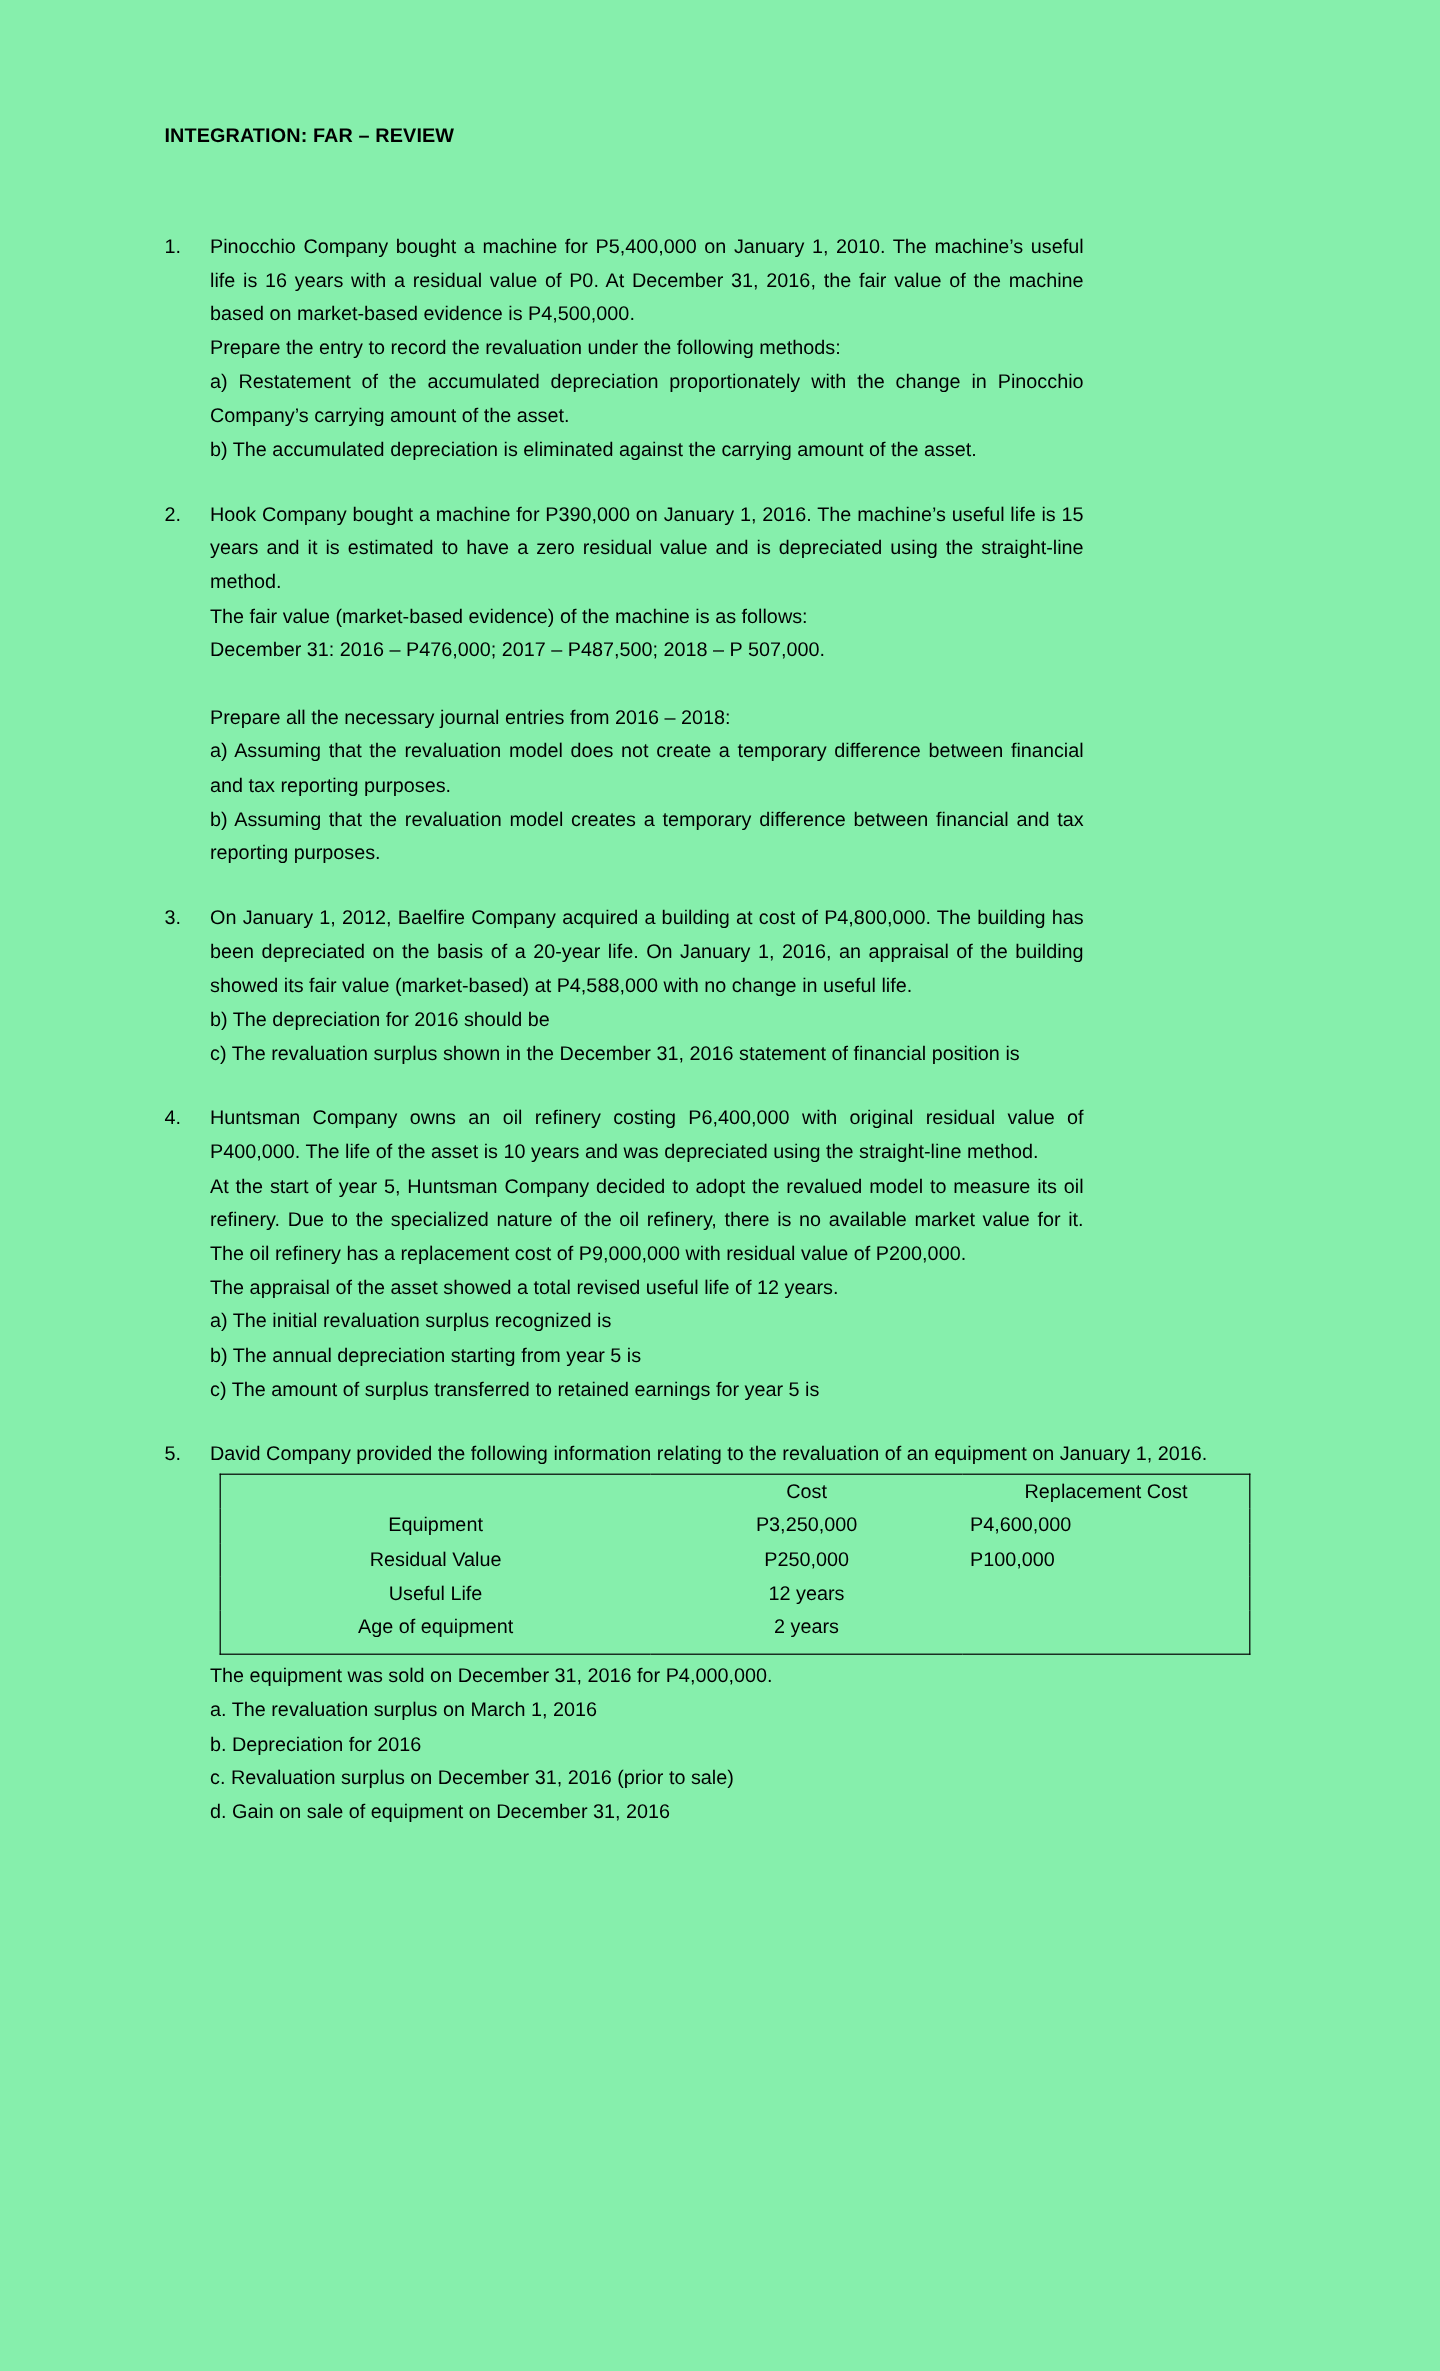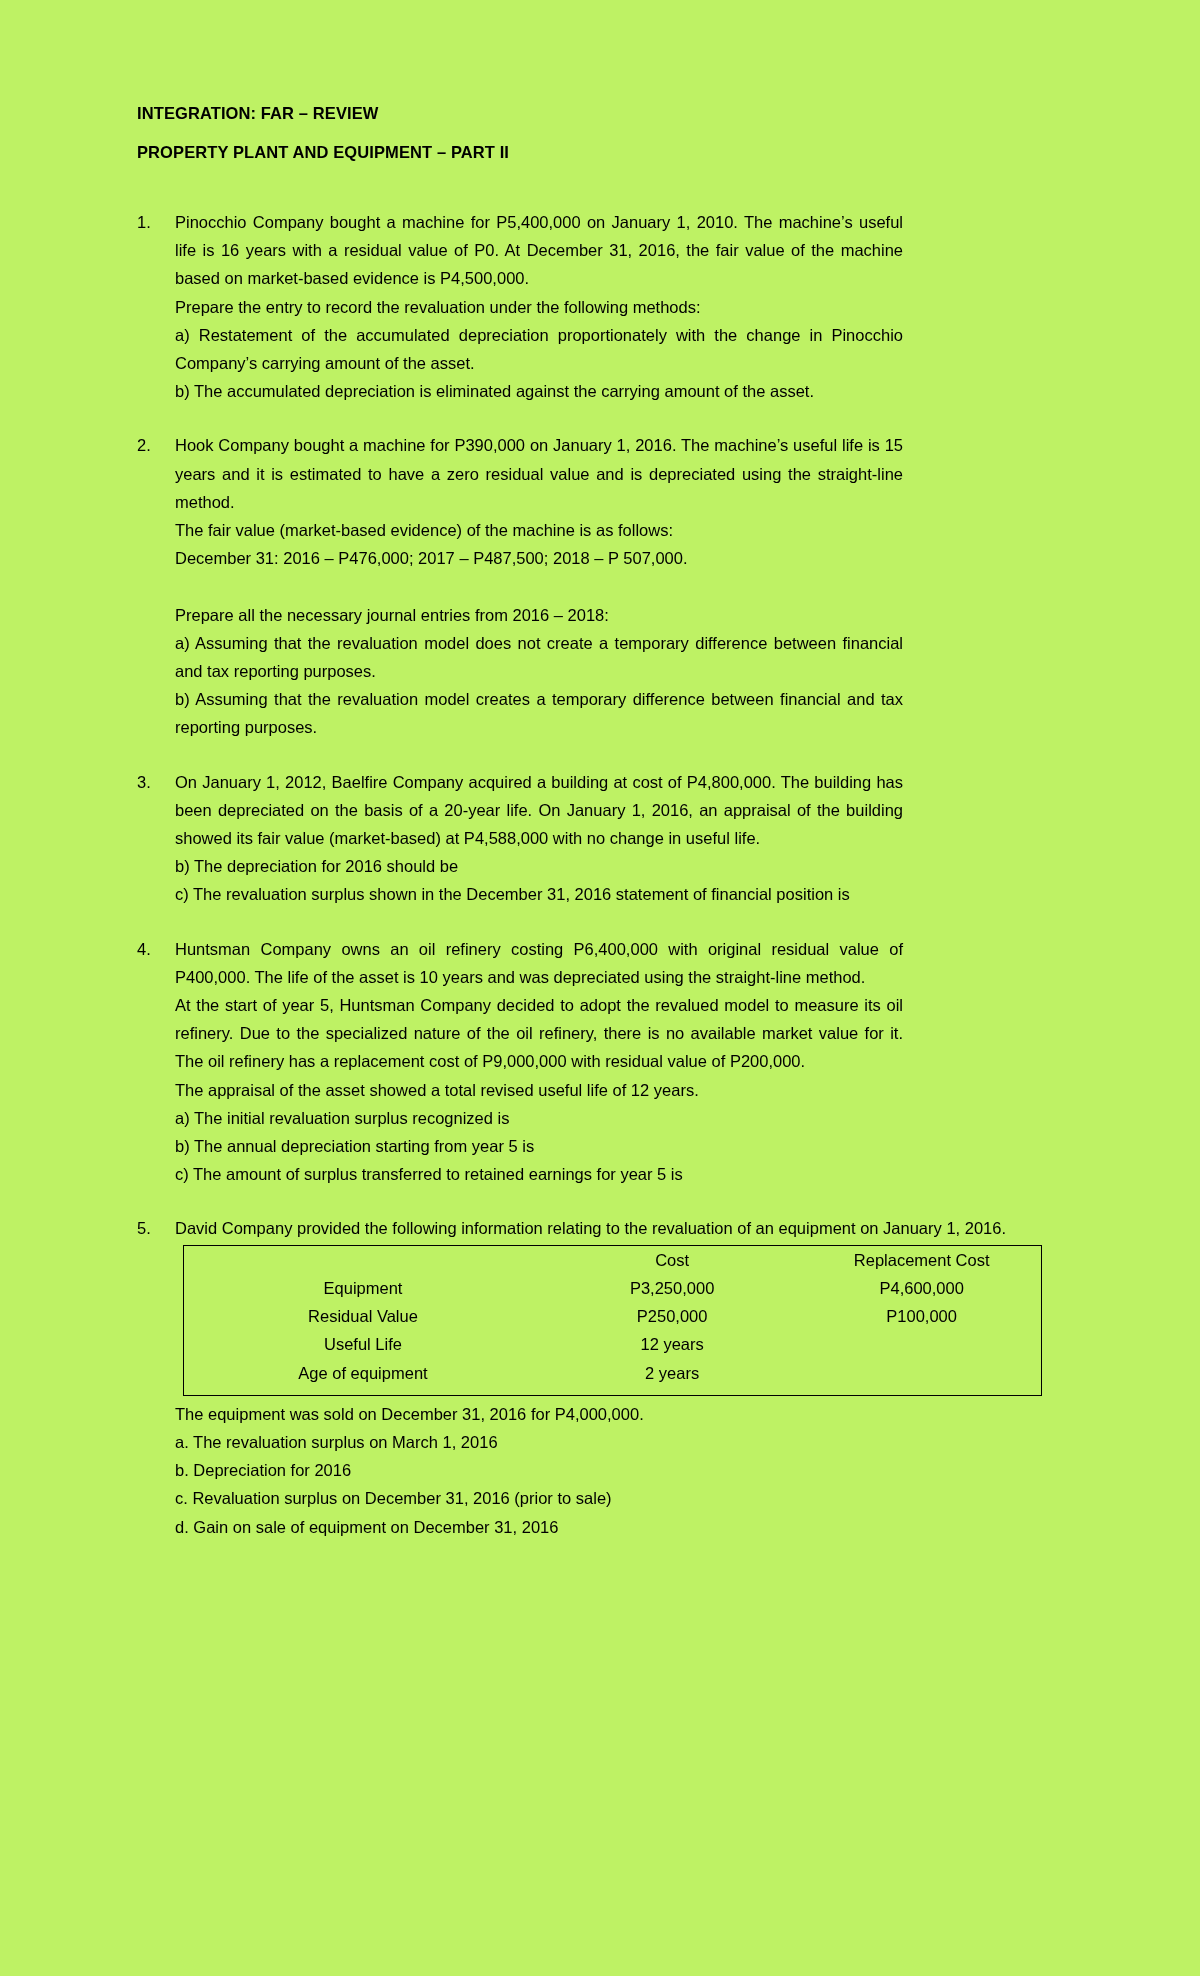--- a/index.html
+++ b/index.html
@@ -9,21 +9,21 @@
   }
   body {
     width: 1200px;
     font-family: "Liberation Sans", sans-serif;
     color: #000000;
   }
   .page {
     position: relative;
     width: 1200px;
     height: 1976px;
-    background: #bef264;
+    background: #86efac;
     box-sizing: border-box;
     padding: 105px 137px 0 137px;
     overflow: hidden;
   }
   .doc-body {
     width: 766px;
   }
   .heading {
     font-size: 16.5px;
     font-weight: bold;
@@ -85,21 +85,21 @@
   td.c-label {
     width: 300px;
     text-align: center;
   }
   td.c-cost {
     width: 215px;
     text-align: center;
   }
   td.c-repl {
     width: 196px;
-    text-align: center;
+    text-align: left;
   }
   tr.head-row td {
     text-align: center;
   }
   tr.head-row td.c-label {
     text-align: left;
   }
   tr.pad-row td {
     height: 8px;
     line-height: 8px;
@@ -109,21 +109,20 @@
     margin-top: 4px;
   }
 </style>
 </head>
 <body>
 
 <div class="page">
   <div class="doc-body">
 
     <div class="heading">INTEGRATION: FAR – REVIEW</div>
-    <div class="heading second">PROPERTY PLANT AND EQUIPMENT – PART II</div>
 
     <div class="spacer-after-headings"></div>
 
     <div class="qblock">
       <div class="qnum">1.</div>
       <div class="qbody">
         <p class="para justify">Pinocchio Company bought a machine for P5,400,000 on January 1, 2010. The machine’s useful life is 16 years with a residual value of P0. At December 31, 2016, the fair value of the machine based on market-based evidence is P4,500,000.</p>
         <p class="para">Prepare the entry to record the revaluation under the following methods:</p>
         <p class="para justify">a) Restatement of the accumulated depreciation proportionately with the change in Pinocchio Company’s carrying amount of the asset.</p>
         <p class="para">b) The accumulated depreciation is eliminated against the carrying amount of the asset.</p>

